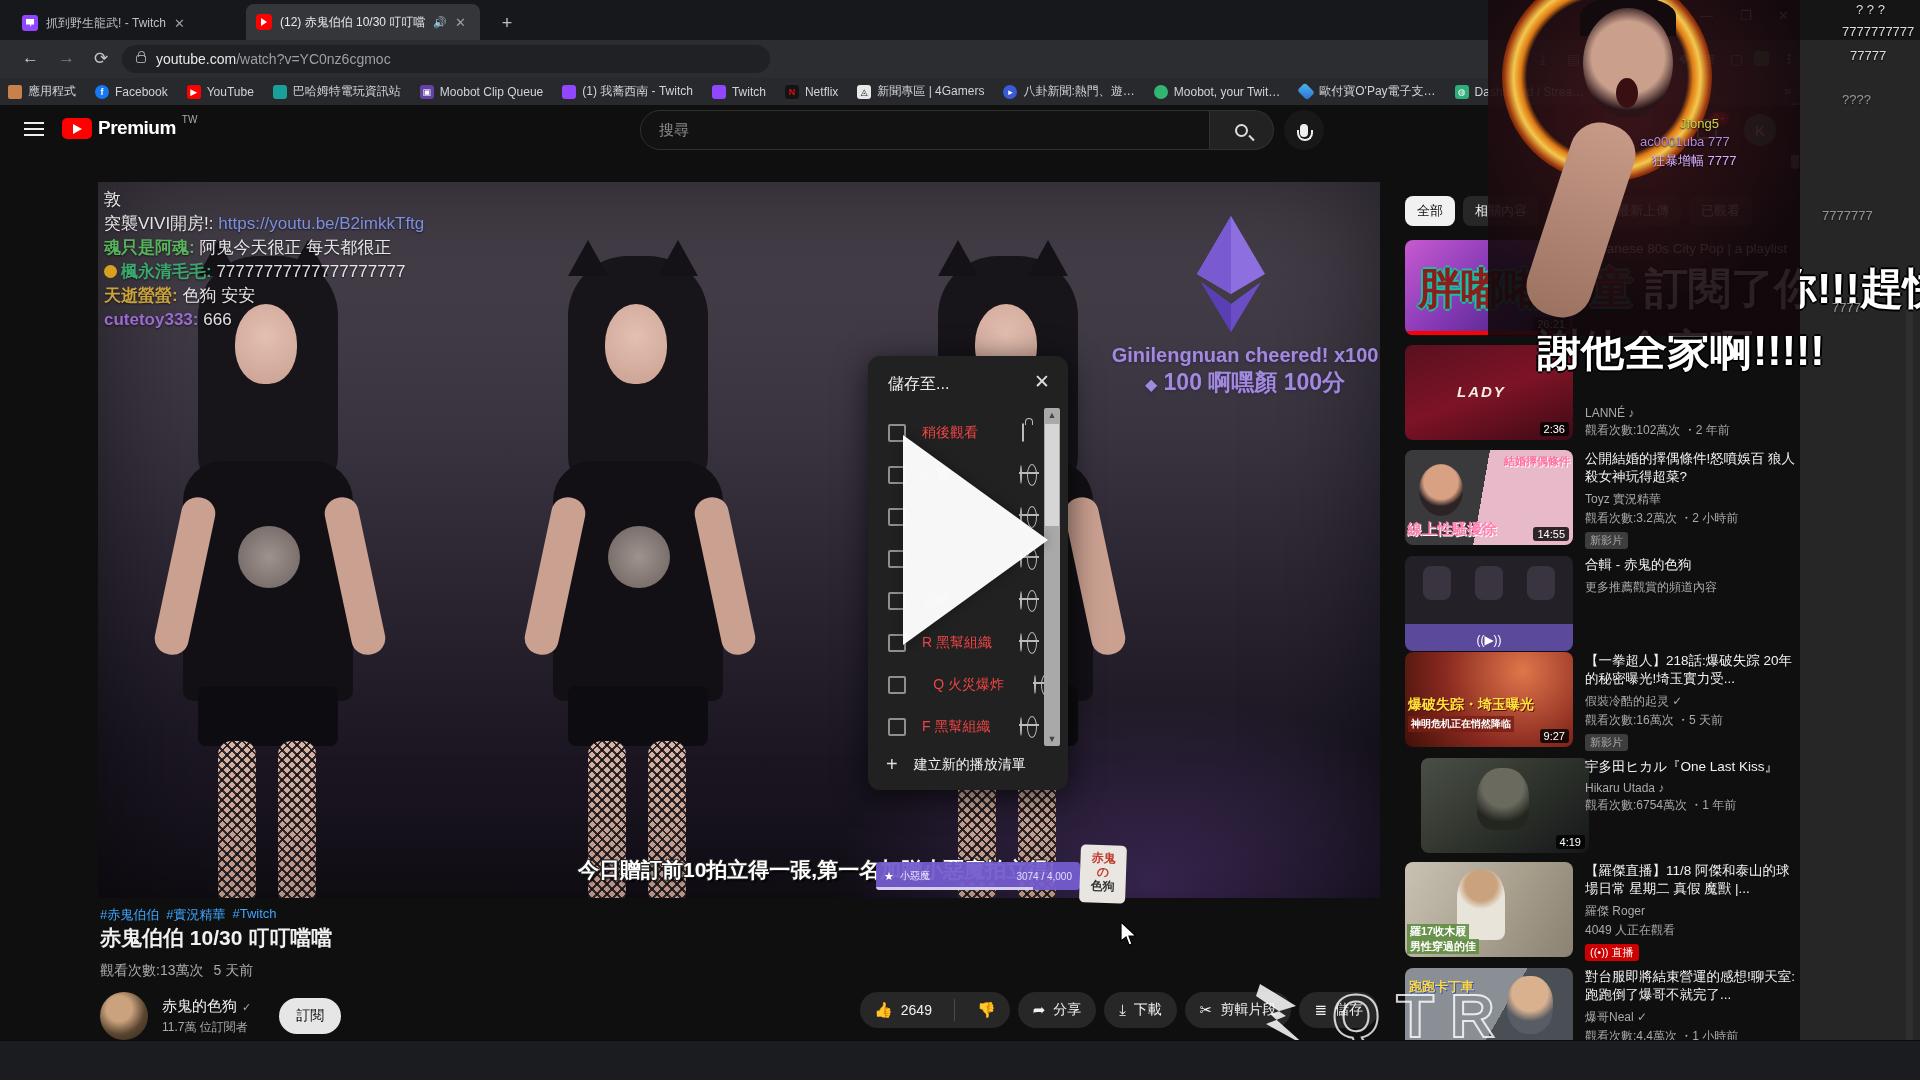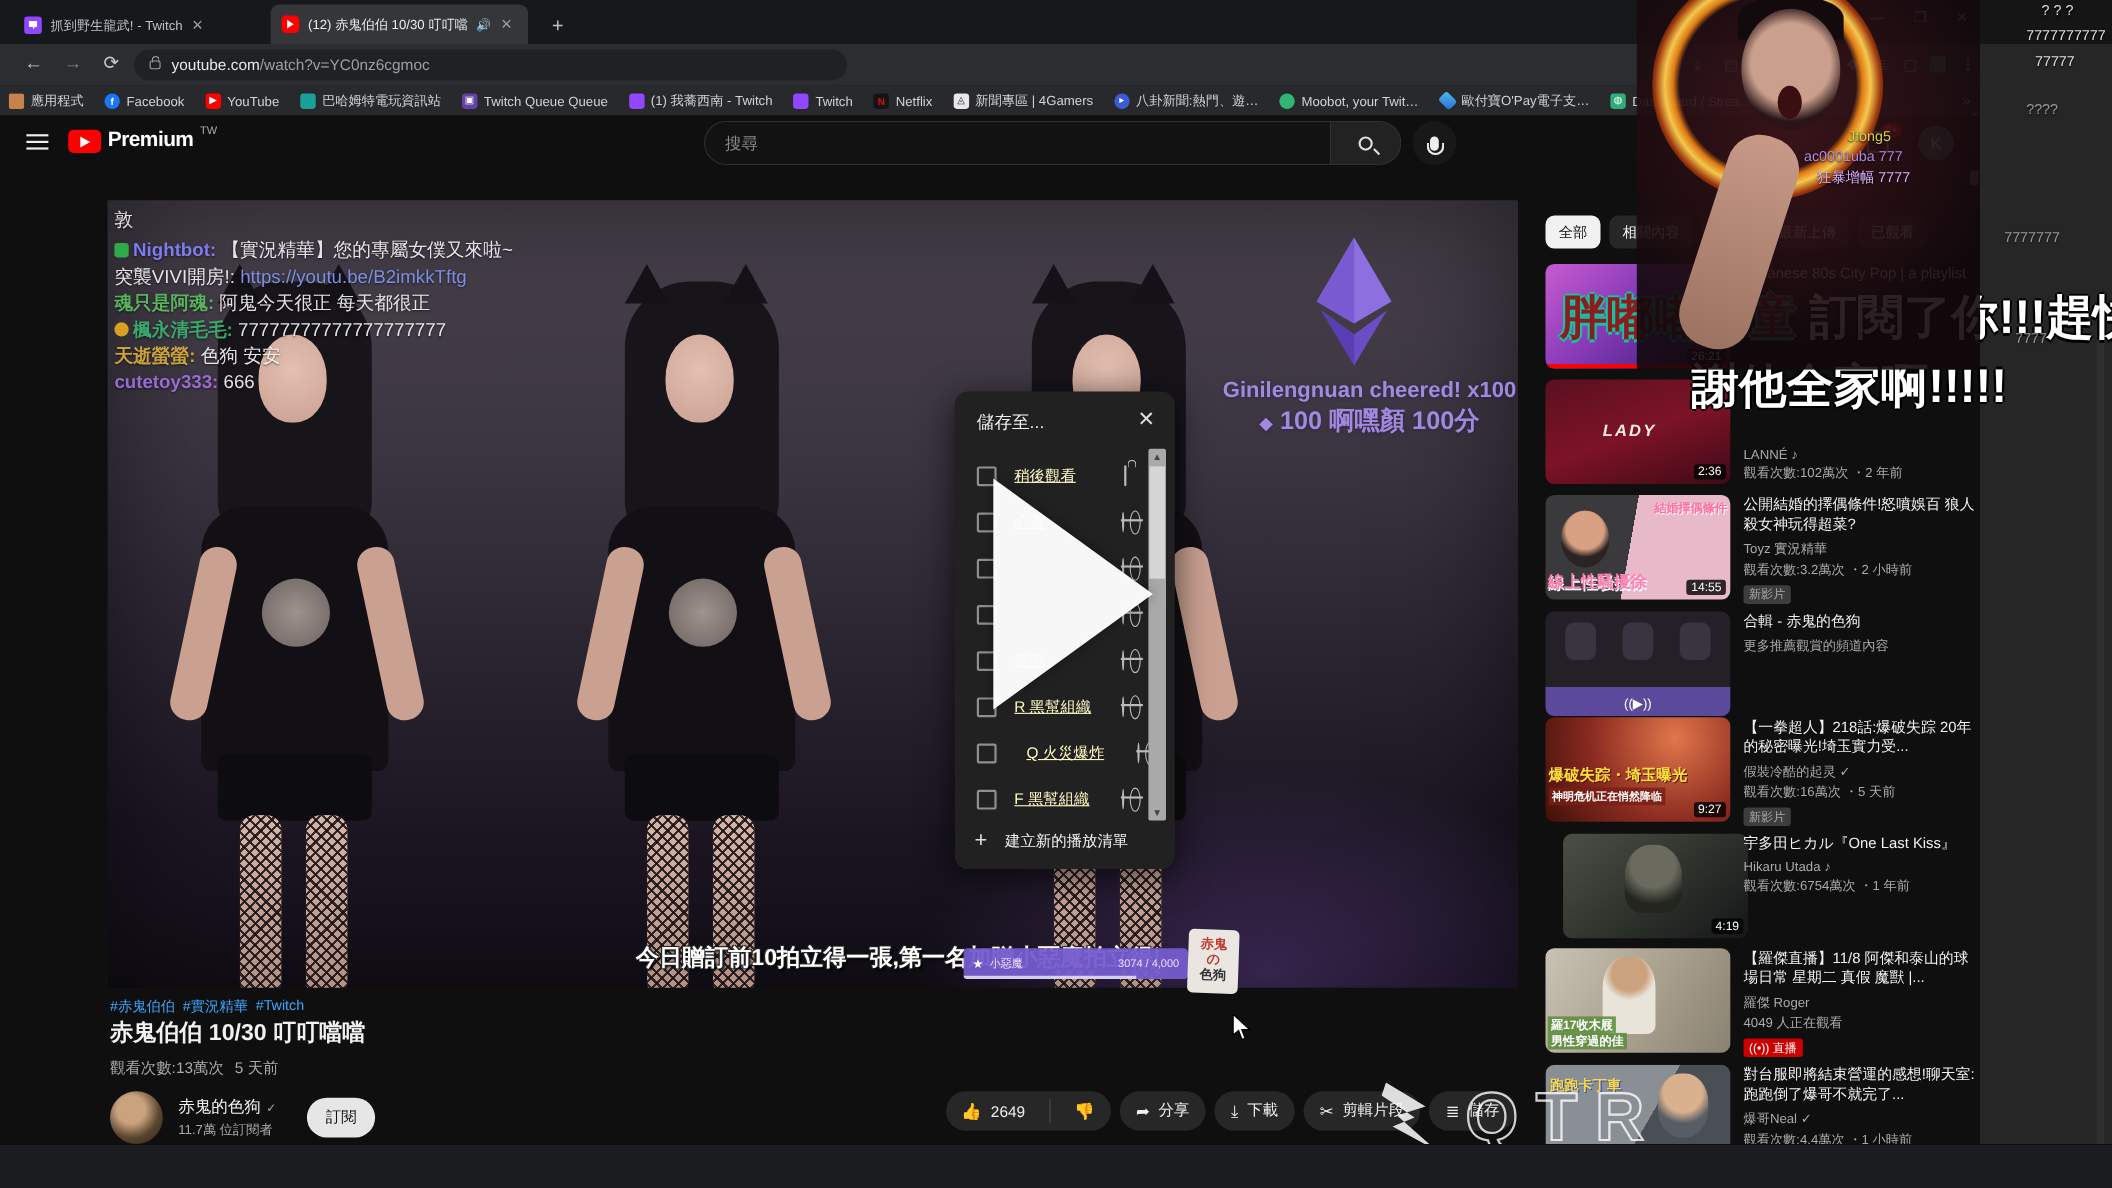--- a/index.html
+++ b/index.html
@@ -87,21 +87,21 @@
   #seal { left:1080px; top:845px; width:46px; height:58px; background:rgba(250,247,240,.92); border-radius:5px; transform:rotate(2deg); text-align:center; font-size:12px; line-height:14px; padding-top:6px; font-weight:bold; }
   #seal .r { color:#c0392b; } #seal .k { color:#333; }
   #bigplay { left:903px; top:435px; width:0; height:0; border-left:145px solid rgba(255,255,255,.97); border-top:105px solid transparent; border-bottom:105px solid transparent; z-index:25; filter:drop-shadow(0 0 6px rgba(0,0,0,.35)); }
 
   
   #dlg { left:868px; top:356px; width:200px; height:434px; background:#212121; border-radius:12px; z-index:20; box-shadow:0 6px 32px rgba(0,0,0,.65); }
   #dlg .hd { position:absolute; left:20px; top:18px; color:#f1f1f1; font-size:16px; }
   #dlg .x { position:absolute; right:18px; top:14px; color:#ddd; font-size:19px; }
   .drow { position:absolute; left:20px; width:148px; height:42px; display:flex; align-items:center; gap:16px; }
   .cbx { width:18px; height:18px; border:2px solid #8f8f8f; border-radius:2px; flex:0 0 18px; }
-  .dlbl { color:#fef9c3; font-size:14px; white-space:nowrap; overflow:hidden; flex:1;text-decoration:underline; }
+  .dlbl { color:#ef4444; font-size:14px; white-space:nowrap; overflow:hidden; flex:1; }
   .rico { flex:0 0 16px; }
   .globe { width:16px; height:16px; border:1.5px solid #bbb; border-radius:50%; position:relative; overflow:hidden; }
   .globe::before { content:""; position:absolute; left:6px; top:-2px; width:8px; height:20px; border:1.5px solid #bbb; border-radius:50%; }
   .globe::after { content:""; position:absolute; left:-2px; top:6px; width:20px; height:1.5px; background:#bbb; }
   .lockico { width:12px; height:9px; border:1.5px solid #bbb; border-radius:2px; position:relative; margin:4px 2px 0; }
   .lockico::before { content:""; position:absolute; left:1.5px; top:-6px; width:6px; height:6px; border:1.5px solid #bbb; border-bottom:none; border-radius:5px 5px 0 0; }
   #dscroll { position:absolute; right:8px; top:52px; width:16px; height:338px; background:#a9a9a9; border-radius:2px; }
   #dscroll .ar { position:absolute; left:0; width:16px; text-align:center; color:#454545; font-size:9px; }
   #dscroll .th { position:absolute; left:1px; top:16px; width:14px; height:102px; background:#d6d6d6; }
   #dcreate { position:absolute; left:18px; bottom:14px; display:flex; align-items:center; gap:16px; color:#f1f1f1; }
@@ -258,21 +258,21 @@
     <span class="bk">
         <span class="bfav" style="background:#f00;">▶</span>
         <span>YouTube</span>
       </span>
     <span class="bk">
         <span class="bfav" style="background:#1aa09a;"></span>
         <span>巴哈姆特電玩資訊站</span>
       </span>
     <span class="bk">
         <span class="bfav" style="background:#6441a5;">▣</span>
-        <span>Twitch Queue Queue</span>
+        <span>Moobot Clip Queue</span>
       </span>
     <span class="bk">
         <span class="bfav" style="background:#9146ff;"></span>
         <span>(1) 我蕎西南 - Twitch</span>
       </span>
     <span class="bk">
         <span class="bfav" style="background:#9146ff;"></span>
         <span>Twitch</span>
       </span>
     <span class="bk">
@@ -361,23 +361,20 @@
       <div class="arm" style="left:40px;transform:rotate(12deg);"></div>
         <div class="arm" style="left:210px;transform:rotate(-12deg);"></div>
       <div class="shorts"></div>
         <div class="leg" style="left:90px;"></div>
         <div class="leg" style="left:150px;"></div>
     </div>
   </div>
 
   <div class="abs" id="vchat">
     <div>敦</div>
-    <div style="margin-top:4px;">
-      <span class="bdg" style="background:#2faa4a;"></span><span class="nm" style="color:#7d7df0;"><span>Nightbot</span><span>:</span></span> <span>【實況精華】您的專屬女僕又來啦~</span>
-    </div>
     <div><span>突襲VIVI開房!:</span> <a>https://youtu.be/B2imkkTftg</a></div>
     <div><span class="nm" style="color:#57b45c;"><span>魂只是阿魂</span><span>:</span></span> <span>阿鬼今天很正 每天都很正</span></div>
     <div><span class="bdg" style="background:#d8a021;border-radius:50%;"></span><span class="nm" style="color:#3aa86c;"><span>楓永清毛毛</span><span>:</span></span> <span>77777777777777777777</span></div>
     <div><span class="nm" style="color:#c9a33a;"><span>天逝螢螢</span><span>:</span></span> <span>色狗 安安</span></div>
     <div><span class="nm" style="color:#9a6bd0;"><span>cutetoy333</span><span>:</span></span> <span>666</span></div>
   </div>
 
   <div class="abs" id="cheer">
     <div class="c1">Ginilengnuan cheered! x100</div>
     <div class="c2"><span style="font-size:16px;">◆</span> <span>100 啊嘿顏 100分</span></div>

